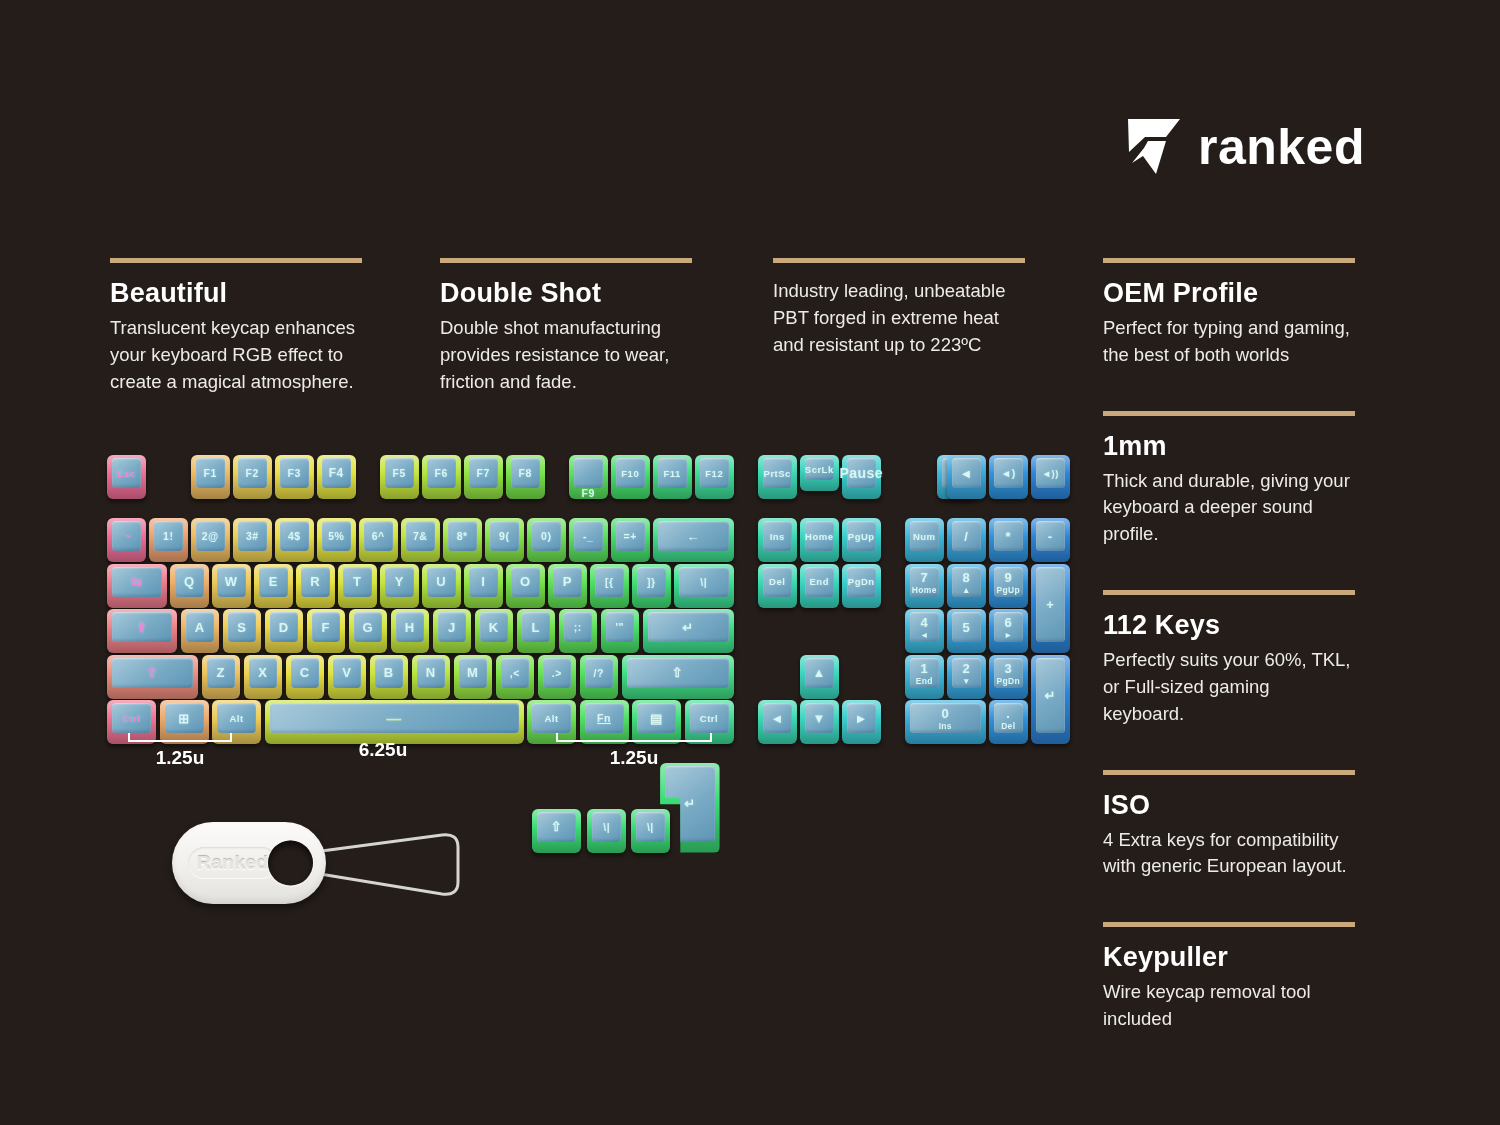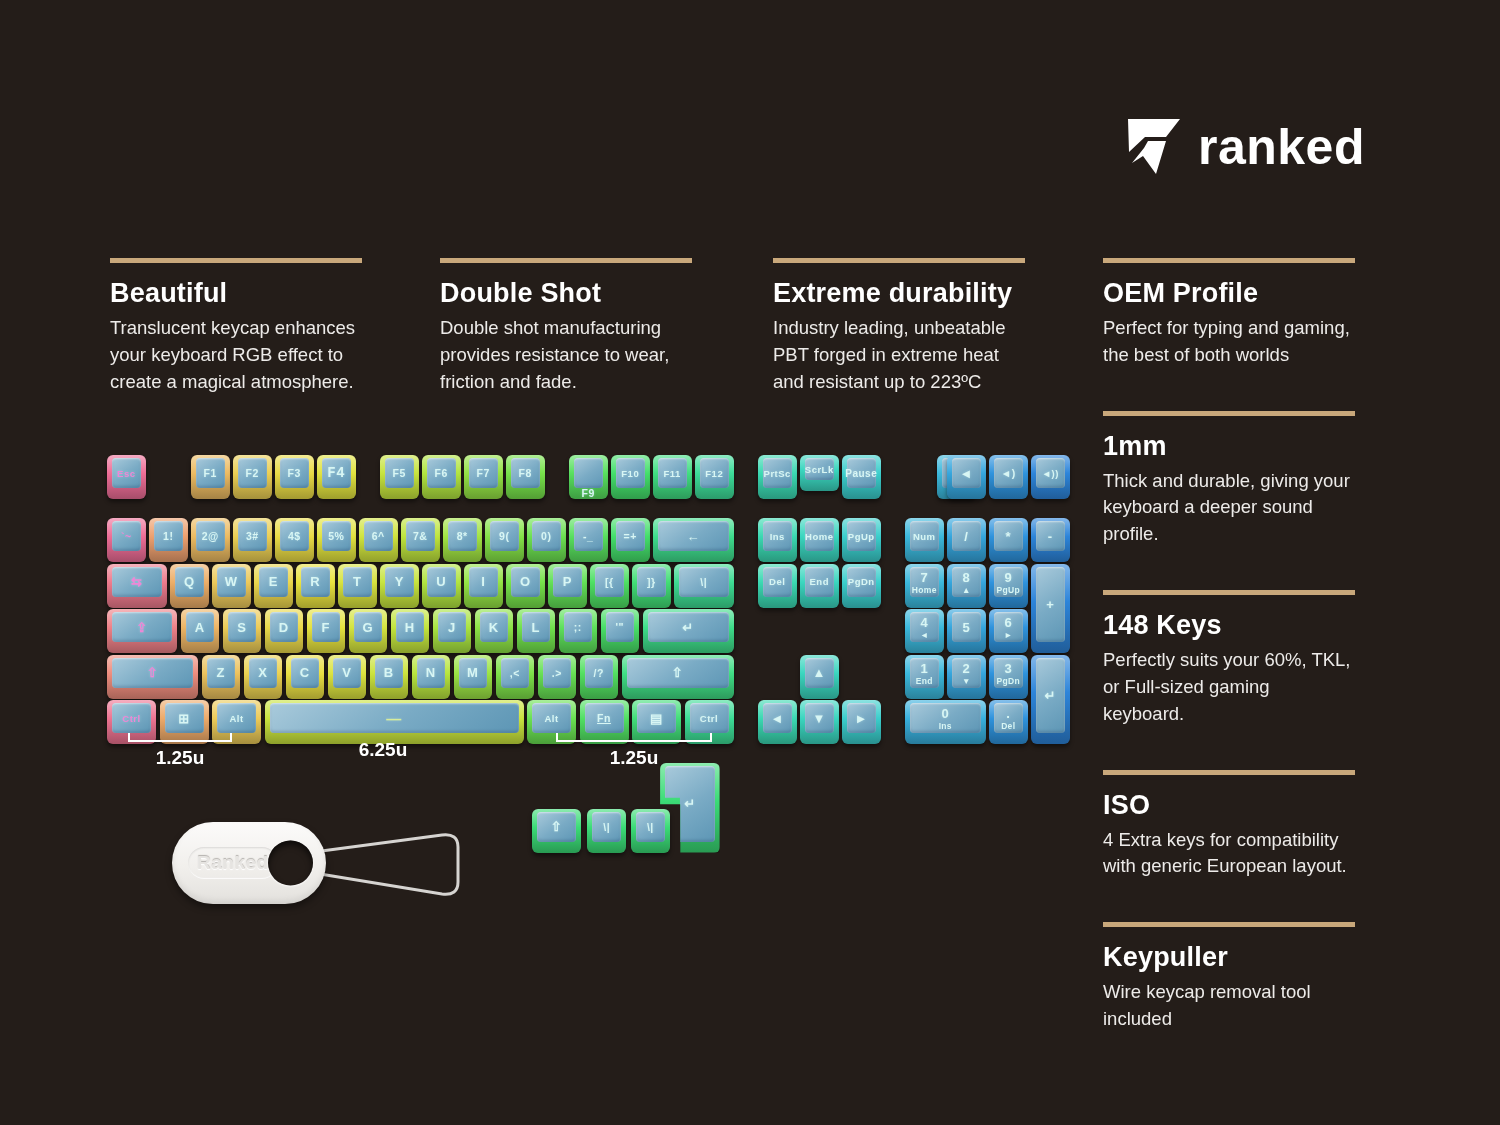--- a/index.html
+++ b/index.html
@@ -66,38 +66,37 @@
     <h2>Double Shot</h2>
     <p>Double shot manufacturing provides resistance to wear, friction and fade.</p>
   </section>
   <section class="feature" style="left:110px;top:258px">
     <div class="accent-line" style="background: rgb(201, 168, 123);"></div>
     <h2>Beautiful</h2>
     <p>Translucent keycap enhances your keyboard RGB effect to create a magical atmosphere.</p>
   </section>
   <section class="feature" style="left:773px;top:258px">
     <div class="accent-line" style="background: rgb(201, 168, 123);"></div>
-    <h2>Extreme durability</h2>
     <p>Industry leading, unbeatable PBT forged in extreme heat and resistant up to 223ºC</p>
   </section>
 
   <div class="col4" style="left:1103px;top:258px">
     <section class="fsec">
       <div class="accent-line" style="background: rgb(201, 168, 123);"></div>
       <h2>OEM Profile</h2>
       <p>Perfect for typing and gaming, the best of both worlds</p>
     </section>
     <section class="fsec">
       <div class="accent-line" style="background: rgb(201, 168, 123);"></div>
       <h2>1mm</h2>
       <p>Thick and durable, giving your keyboard a deeper sound profile.</p>
     </section>
     <section class="fsec">
       <div class="accent-line" style="background: rgb(201, 168, 123);"></div>
-      <h2>148 Keys</h2>
+      <h2>112 Keys</h2>
       <p>Perfectly suits your 60%, TKL, or Full-sized gaming keyboard.</p>
     </section>
     <section class="fsec">
       <div class="accent-line" style="background: rgb(201, 168, 123);"></div>
       <h2>ISO</h2>
       <p>4 Extra keys for compatibility with generic European layout.</p>
     </section>
     <section class="fsec">
       <div class="accent-line" style="background: rgb(201, 168, 123);"></div>
       <h2>Keypuller</h2>
@@ -121,21 +120,21 @@
           <span class="leg" style="font-size: 10.5px; color: rgb(216, 246, 244);">F2</span>
         </div>
       </div>
       <div class="key" style="left: 275px; top: 455px; width: 38.5px; height: 44px; background: linear-gradient(rgb(243, 235, 148) 0%, rgb(234, 220, 70) 42%, rgb(164, 154, 49) 100%);">
         <div class="face">
           <span class="leg" style="font-size: 10.5px; color: rgb(216, 246, 244);">F3</span>
         </div>
       </div>
       <div class="key" style="left: 317px; top: 455px; width: 38.5px; height: 44px; background: linear-gradient(rgb(238, 239, 144) 0%, rgb(225, 227, 63) 42%, rgb(158, 159, 44) 100%);">
         <div class="face">
-          <span class="leg" style="font-size: 14px; color: rgb(216, 246, 244); font-family: Liberation Mono, monospace;">F4</span>
+          <span class="leg" style="font-size: 12px; color: rgb(216, 246, 244);">F4</span>
         </div>
       </div>
       <div class="key" style="left: 380px; top: 455px; width: 38.5px; height: 44px; background: linear-gradient(rgb(223, 239, 143) 0%, rgb(199, 228, 62) 42%, rgb(139, 160, 43) 100%);">
         <div class="face">
           <span class="leg" style="font-size: 10.5px; color: rgb(216, 246, 244);">F5</span>
         </div>
       </div>
       <div class="key" style="left: 422px; top: 455px; width: 38.5px; height: 44px; background: linear-gradient(rgb(210, 239, 144) 0%, rgb(177, 228, 64) 42%, rgb(124, 160, 45) 100%);">
         <div class="face">
           <span class="leg" style="font-size: 10.5px; color: rgb(216, 246, 244);">F6</span>
@@ -176,21 +175,21 @@
           <span class="leg" style="font-size: 9.5px; color: rgb(216, 246, 244);">PrtSc</span>
         </div>
       </div>
       <div class="key" style="left: 800px; top: 455px; width: 38.5px; height: 36px; background: linear-gradient(rgb(141, 231, 218) 0%, rgb(59, 214, 191) 42%, rgb(41, 150, 134) 100%);">
         <div class="face">
           <span class="leg" style="font-size: 9.5px; color: rgb(216, 246, 244);">ScrLk</span>
         </div>
       </div>
       <div class="key" style="left: 842px; top: 455px; width: 38.5px; height: 44px; background: linear-gradient(rgb(141, 227, 225) 0%, rgb(59, 206, 204) 42%, rgb(41, 144, 143) 100%);">
         <div class="face">
-          <span class="leg" style="font-size: 10px; color: rgb(216, 246, 244);">Pause</span>
+          <span class="leg" style="font-size: 14px; color: rgb(216, 246, 244);">Pause</span>
         </div>
       </div>
       <div class="key" style="left: 905px; top: 455px; width: 38.5px; height: 44px; background: linear-gradient(rgb(142, 214, 235) 0%, rgb(60, 185, 221) 42%, rgb(42, 130, 155) 100%); margin-left: 32px;">
         <div class="face">
           <span class="leg" style="font-size: 9.5px; color: rgb(216, 246, 244);">Cal</span>
         </div>
       </div>
       <div class="key" style="left: 947px; top: 455px; width: 38.5px; height: 44px; background: linear-gradient(rgb(138, 203, 235) 0%, rgb(54, 166, 221) 42%, rgb(38, 116, 155) 100%);">
         <div class="face">
           <span class="leg" style="font-size: 13px; color: rgb(216, 246, 244);">◄</span>

